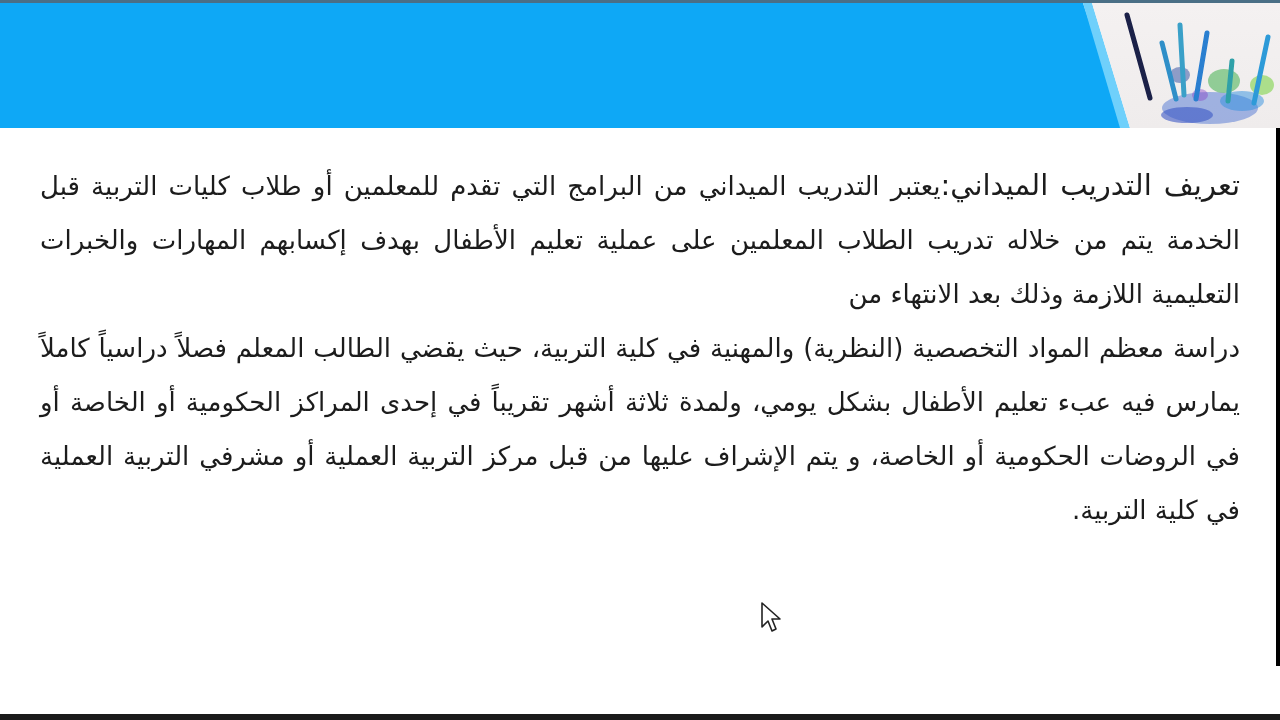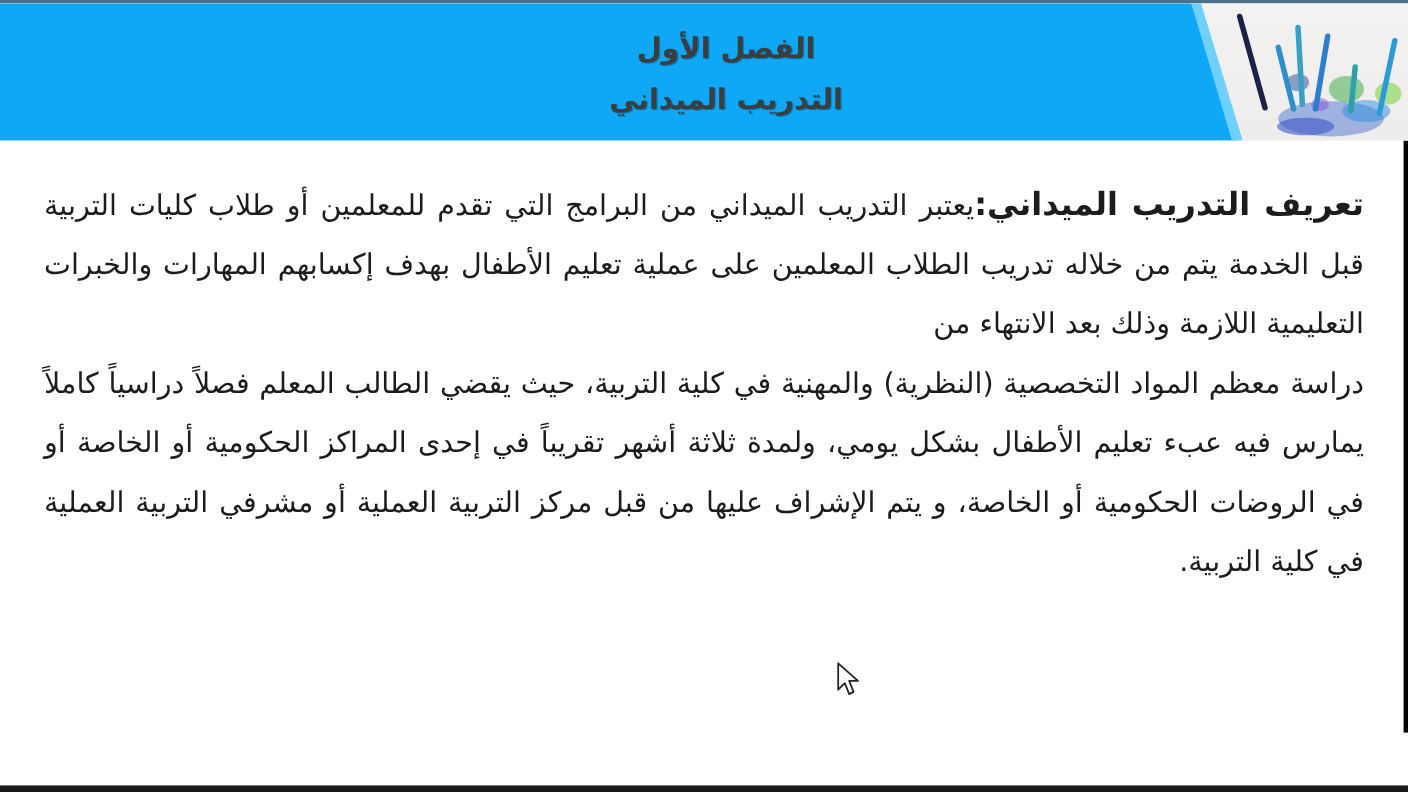--- a/index.html
+++ b/index.html
@@ -74,21 +74,21 @@
       text-align: justify;
       font-family: "DejaVu Sans", sans-serif;
       font-size: 26px;
       line-height: 54px;
       color: #1c1c1c;
     }
     .body-text p {
       margin: 0;
     }
     .term {
-      font-weight: bold;
+      font-weight: normal;
       font-size: 29px;
     }
     .cursor {
       position: absolute;
       left: 760px; top: 601px;
       width: 22px; height: 34px;
     }
     .right-border {
       position: absolute;
       left: 1276px; top: 128px;
@@ -124,24 +124,20 @@
 
       <line x1="35" y1="12" x2="58" y2="95" stroke="#1b2148" stroke-width="5" stroke-linecap="round"></line>
       <line x1="70" y1="40" x2="84" y2="96" stroke="#2f8fc8" stroke-width="5" stroke-linecap="round"></line>
       <line x1="88" y1="22" x2="92" y2="92" stroke="#3aa0c8" stroke-width="5" stroke-linecap="round"></line>
       <line x1="115" y1="30" x2="104" y2="96" stroke="#2a7fd0" stroke-width="5" stroke-linecap="round"></line>
       <line x1="140" y1="58" x2="136" y2="98" stroke="#2fa0a8" stroke-width="5" stroke-linecap="round"></line>
       <line x1="176" y1="34" x2="162" y2="100" stroke="#2d9ad8" stroke-width="5" stroke-linecap="round"></line>
     </svg>
   </div>
 
-  <div class="title-block">
-    <span class="title-line1">الفصل الأول</span>
-    <span class="title-line2">التدريب الميداني</span>
-  </div>
 
   <div class="body-text">
     <p><span class="term">تعريف التدريب الميداني:</span><span>يعتبر التدريب الميداني من البرامج التي تقدم للمعلمين أو طلاب كليات التربية قبل الخدمة يتم من خلاله تدريب الطلاب المعلمين على عملية تعليم الأطفال بهدف إكسابهم المهارات والخبرات التعليمية اللازمة وذلك بعد الانتهاء من</span></p>
     <p>دراسة معظم المواد التخصصية (النظرية) والمهنية في كلية التربية، حيث يقضي الطالب المعلم فصلاً دراسياً كاملاً يمارس فيه عبء تعليم الأطفال بشكل يومي، ولمدة ثلاثة أشهر تقريباً في إحدى المراكز الحكومية أو الخاصة أو في الروضات الحكومية أو الخاصة، و يتم الإشراف عليها من قبل مركز التربية العملية أو مشرفي التربية العملية في كلية التربية.</p>
   </div>
 
   <svg class="cursor" viewBox="0 0 22 34">
     <path d="M2 2 L2 26 L8 20 L12 30 L16 28 L12 18 L20 18 Z" fill="#ffffff" stroke="#222222" stroke-width="1.6" stroke-linejoin="round"></path>
   </svg>
 

